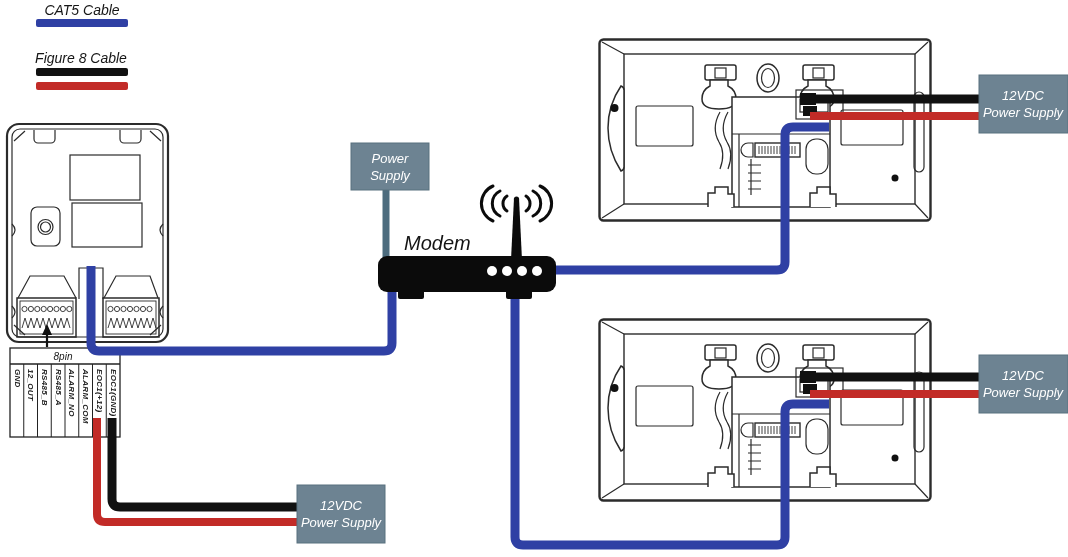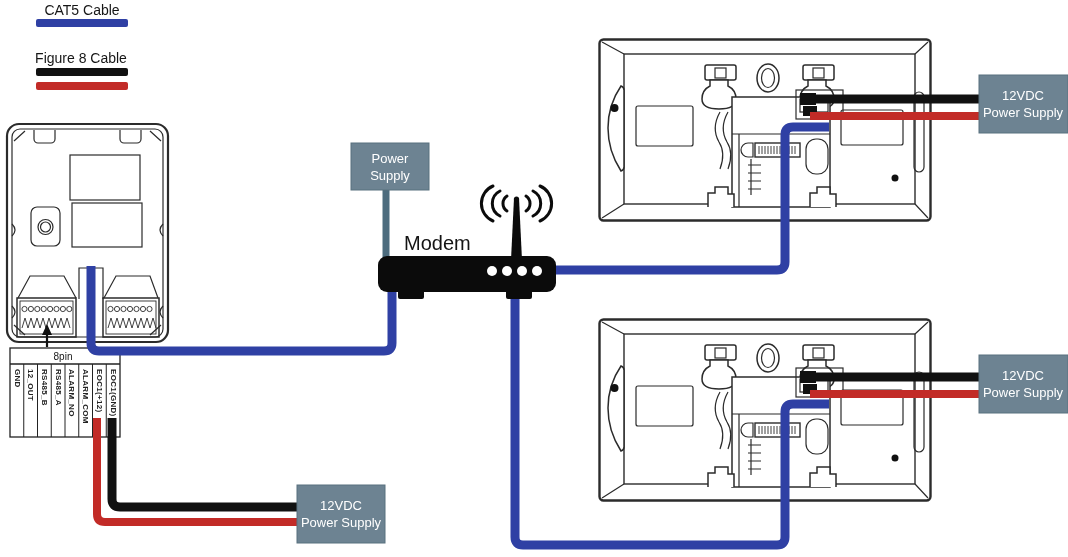--- a/index.html
+++ b/index.html
@@ -1,17 +1,17 @@
 <!DOCTYPE html>
 <html><head>
 <meta charset="utf-8">
 <style>
   html,body{margin:0;padding:0;background:#fff;}
   .canvas{position:relative;width:1068px;height:557px;background:#ffffff;overflow:hidden;
-          font-family:"Liberation Sans",sans-serif;}
+          font-family:"Liberation Sans",sans-serif;font-style:italic;}
   svg{display:block;}
   svg text{font-family:"Liberation Sans",sans-serif;}
   .t-legend{font-size:14px;fill:#161616;}
   .t-modem{font-size:20px;fill:#141414;}
   .t-psu{font-size:13px;fill:#ffffff;}
   .t-8pin{font-size:10px;fill:#161616;}
   .t-pin{font-size:8px;font-weight:bold;fill:#222222;letter-spacing:.3px;}
 </style>
 </head>
 <body>

